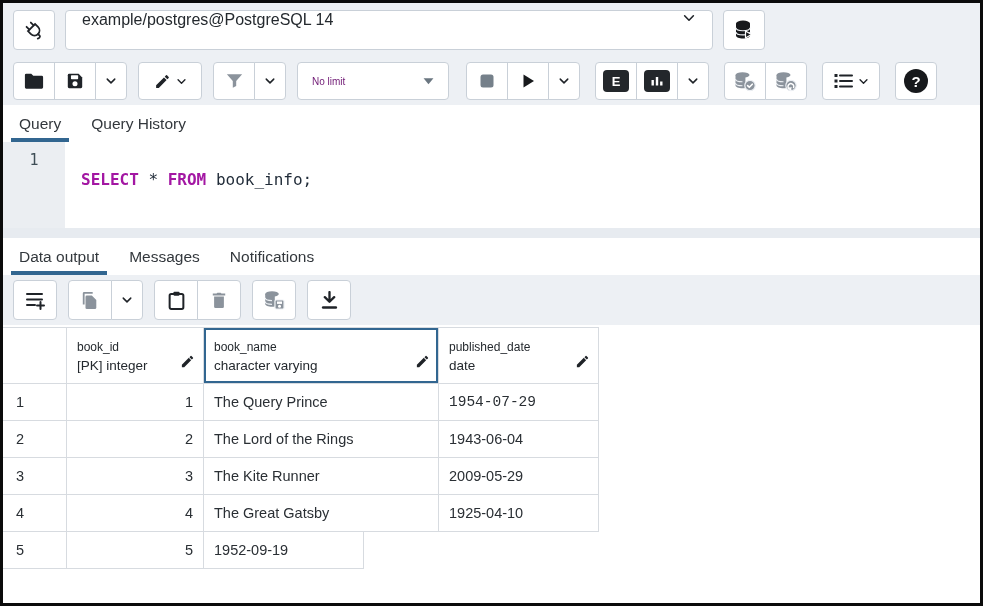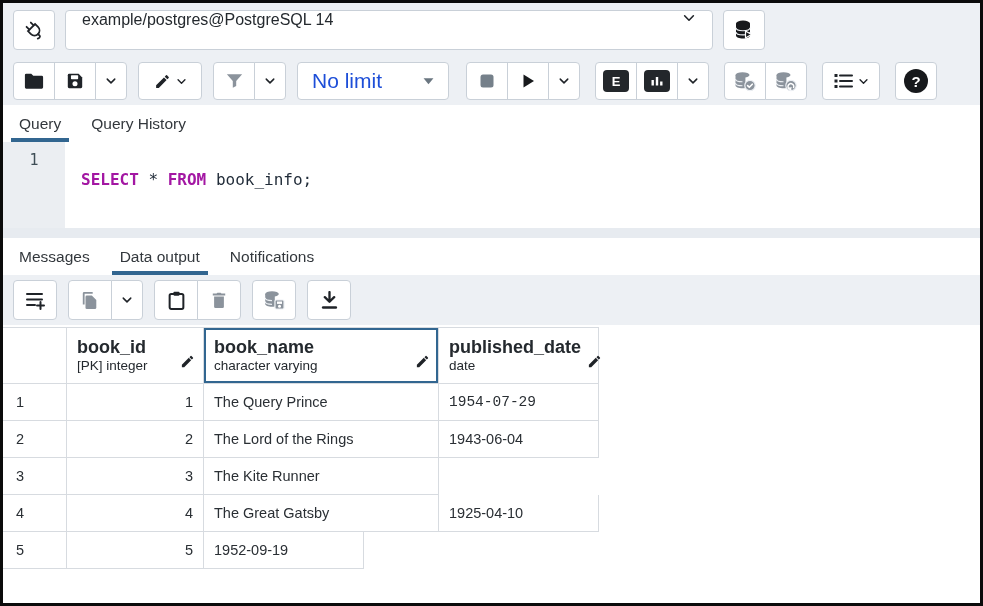--- a/index.html
+++ b/index.html
@@ -47,21 +47,21 @@
   
   .toolbar {
     height:48px; padding:4px 10px; display:flex; gap:11px; align-items:center;
     background:#edf0f4; flex:0 0 auto;
   }
   .limit-select {
     width:152px; height:38px; background:#fff; border:1px solid #c9d0d8;
     border-radius:4px; display:flex; align-items:center;
     justify-content:space-between; padding:0 14px; cursor:pointer;
   }
-  .limit-select .limit-text { font-size:21px; color:#1d4ed8; }
+  .limit-select .limit-text { font-size:10px; color:#701a75; }
   .dark-chip {
     width:26px; height:22px; background:#23272b; border-radius:4px;
     display:flex; align-items:center; justify-content:center;
     color:#fff; font-size:13px; font-weight:bold;
   }
   .help-circle {
     width:24px; height:24px; border-radius:50%; background:#17191c;
     color:#fff; font-size:15px; font-weight:bold;
     display:flex; align-items:center; justify-content:center;
   }
@@ -111,21 +111,21 @@
   .hcell, .cell {
     border-right:1px solid #d7dbe0; border-bottom:1px solid #d7dbe0;
     background:#fff;
   }
   .hcell {
     height:56px; padding:7px 8px 5px 10px;
     display:flex; justify-content:space-between; align-items:center;
     cursor:pointer; position:relative;
   }
   .hcell.sel { box-shadow: inset 0 0 0 2px #326690; }
-  .hname { font-weight:bold; font-size:18px; color:#24292e; line-height:19px; }
+  .hname { font-weight:normal; font-size:12px; color:#24292e; line-height:19px; }
   .htype { font-size:13.5px; color:#24292e; line-height:18px; }
   .hcell .pencil { margin-left:6px; align-self:center; margin-top:10px; }
   .cell {
     height:37px; display:flex; align-items:center;
     font-size:14.5px; color:#2a2f34; padding:0 10px; cursor:default;
   }
   .cell.right { justify-content:flex-end; }
   .rnum-h { width:64px; }
   .rnum { width:64px; padding-left:13px; }
 
@@ -341,22 +341,22 @@
   <div class="editor">
     <div class="gutter">
       <span>1</span>
     </div>
     <div class="code"><span class="tok-keyword">SELECT</span><span class="tok-plain"> </span><span class="tok-plain">*</span><span class="tok-plain"> </span><span class="tok-keyword">FROM</span><span class="tok-plain"> book_info;</span></div>
   </div>
 
   <div class="gap-band"></div>
 
   <div class="tabs-row">
+    <div class="tab active">Data output</div>
     <div class="tab">Messages</div>
-    <div class="tab active">Data output</div>
     <div class="tab">Notifications</div>
   </div>
 
   <div class="results-toolbar">
     <div class="group">
       <div class="btn">
         <span>
           <svg width="21" height="19" viewBox="0 0 21 19">
             <path d="M2 3h15M2 8.5h15M2 14h8" stroke="#1f2328" stroke-width="2" stroke-linecap="round"></path>
             <path d="M15.5 11v7M12 14.5h7" stroke="#1f2328" stroke-width="2" stroke-linecap="round"></path>
@@ -472,20 +472,21 @@
           <div class="cell" style="width: 160px; font-family: Liberation Mono, monospace;">1954-07-29</div>
         </div><div class="grow">
           <div class="cell rnum">2</div>
           <div class="cell right" style="width: 137px;">2</div>
           <div class="cell" style="width: 235px;">The Lord of the Rings</div>
           <div class="cell" style="width: 160px;">1943-06-04</div>
         </div><div class="grow">
           <div class="cell rnum">3</div>
           <div class="cell right" style="width: 137px;">3</div>
           <div class="cell" style="width: 235px;">The Kite Runner</div>
+          <div class="cell" style="width: 160px;">2009-05-29</div>
         </div><div class="grow">
           <div class="cell rnum">4</div>
           <div class="cell right" style="width: 137px;">4</div>
           <div class="cell" style="width: 235px;">The Great Gatsby</div>
           <div class="cell" style="width: 160px;">1925-04-10</div>
         </div><div class="grow">
           <div class="cell rnum">5</div>
           <div class="cell right" style="width: 137px;">5</div>
           <div class="cell" style="width: 160px;">1952-09-19</div>
         </div></div>

